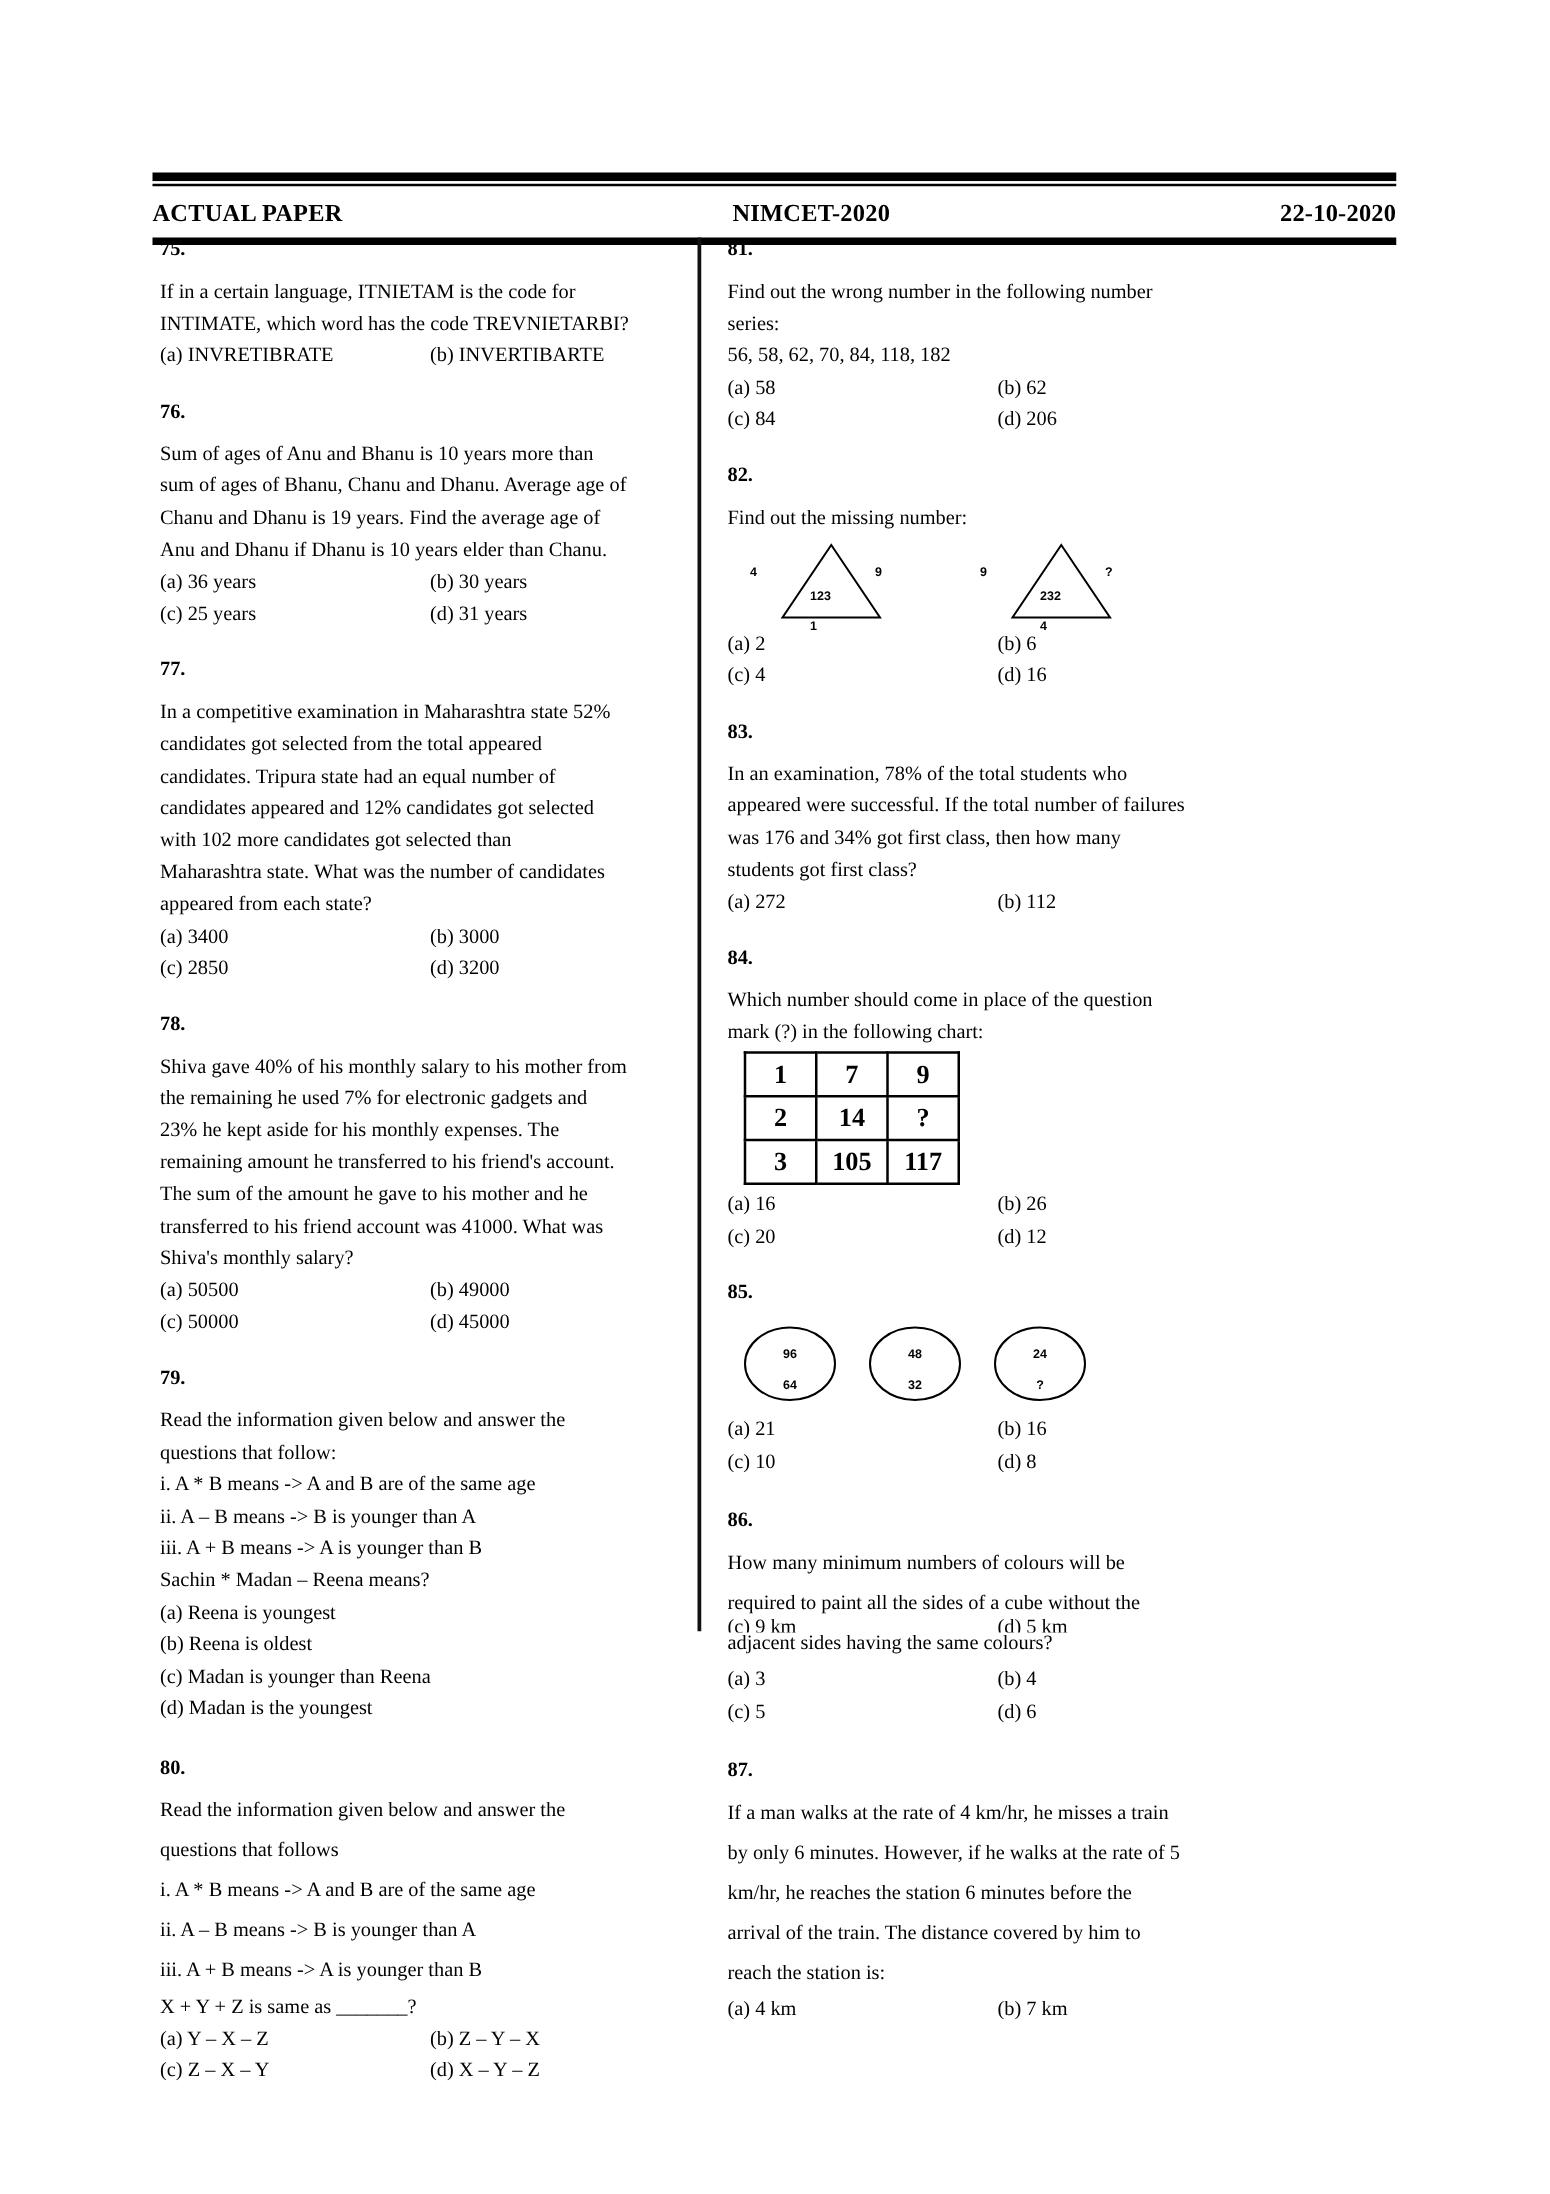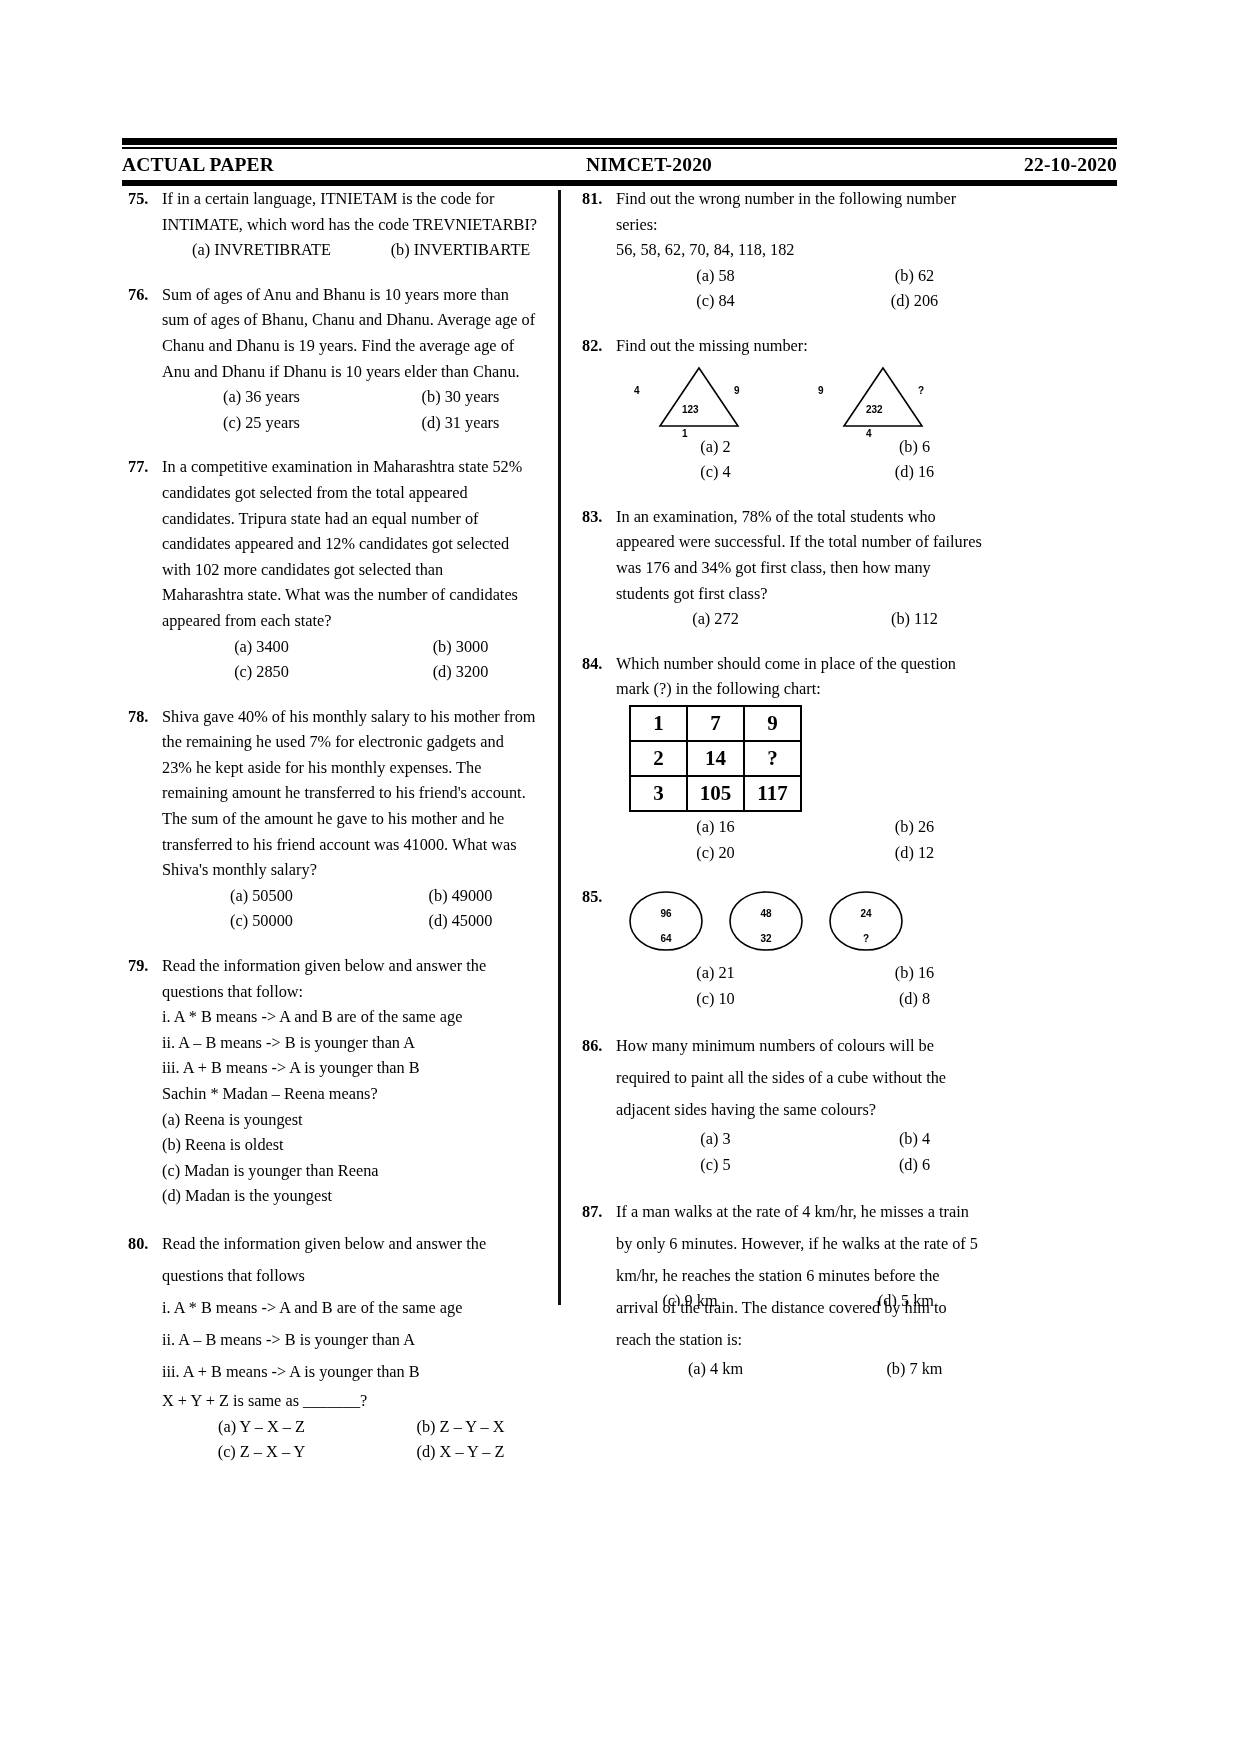--- a/index.html
+++ b/index.html
@@ -10,45 +10,45 @@
     color:#000;
     -webkit-font-smoothing:antialiased;
   }
   .page{position:relative;width:1240px;height:1755px;}
 
   
   .hdr{position:absolute;left:122px;top:138px;width:995px;}
   .hdr .rule-top{height:7px;background:#000;}
   .hdr .rule-gap{height:2px;background:#fff;}
   .hdr .rule-thin{height:2px;background:#000;}
-  .hdr-row{display:flex;align-items:center;height:27px;padding-top:2px;}
+  .hdr-row{display:flex;align-items:flex-start;height:27px;padding-top:12px;}
   .hdr-row span{
     font-family:"Liberation Serif", serif;
     font-weight:bold;font-size:19.5px;letter-spacing:.2px;
   }
   .hdr-left{flex:0 0 auto;}
   .hdr-mid{flex:1 1 auto;text-align:center;}
   .hdr-right{flex:0 0 auto;}
   .hdr .rule-bot{height:6px;background:#000;margin-top:2px;}
 
   
   .col{position:absolute;top:186px;width:432px;font-size:16.3px;line-height:25.6px;}
   .col-left{left:128px;}
   .col-right{left:582px;}
   .divider{position:absolute;left:558px;top:190px;width:3px;height:1115px;background:#111;}
 
-  .q{display:flex;margin-bottom:19px;}
+  .q{display:flex;margin-bottom:19px;flex-direction:column;}
   .qnum{flex:0 0 34px;font-weight:bold;font-size:16.3px;line-height:25.6px;}
   .qbody{flex:1 1 auto;}
   .jt{text-align:justify;text-justify:inter-word;}
   .loose{line-height:32px;}
 
   
   .opts{margin-top:0;}
-  .orow{display:flex;text-align:center;}
+  .orow{display:flex;}
   .orow > div{width:50%;}
   .ofull{display:block;}
 
   
   .tri-wrap{position:relative;height:68px;margin:5px 0 2px 0;}
   .tri-unit{position:absolute;top:0;width:150px;height:68px;}
   .tri-unit.u1{left:8px;}
   .tri-unit.u2{left:192px;}
   .tri-svg{position:absolute;left:34px;top:2px;}
   .tlab{position:absolute;font-size:10px;font-weight:bold;font-family:"Liberation Sans",sans-serif;}

